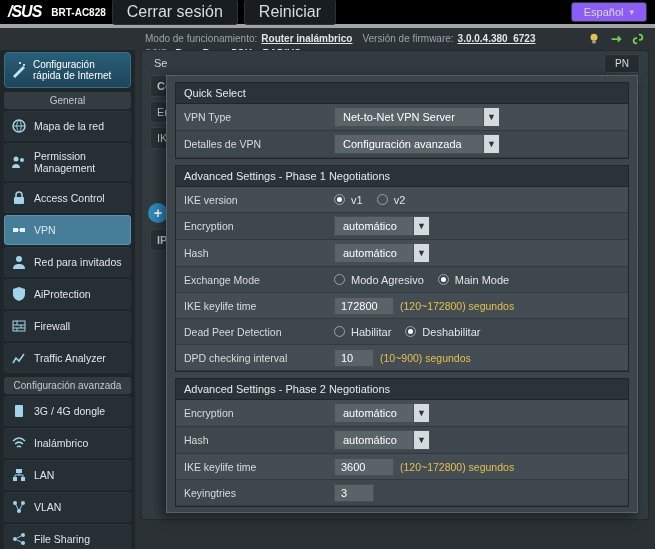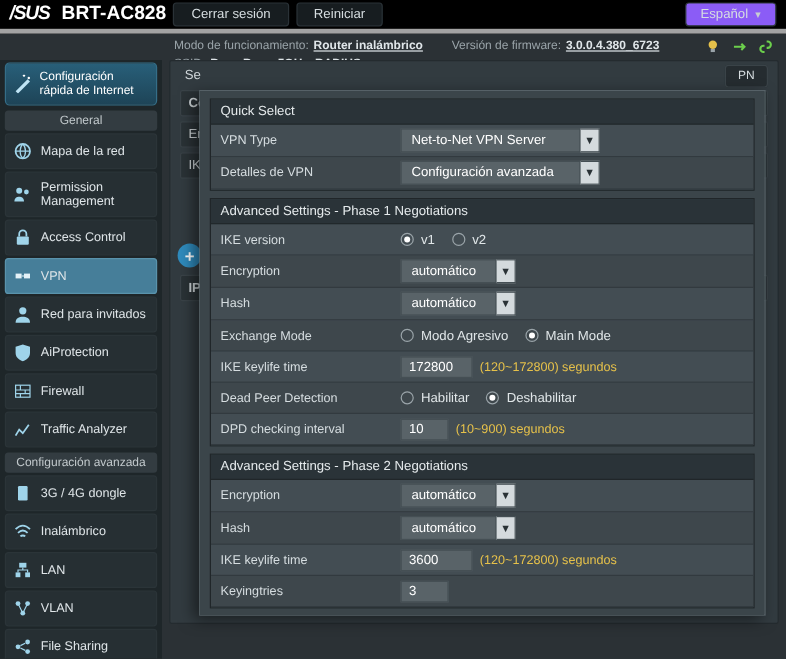--- a/index.html
+++ b/index.html
@@ -17,22 +17,22 @@
     --divider:#4c565c;
     --btn-dark:#171d20;
     --active-nav:#467e99;
     --arrow:#c7ced1;
   }
   *{box-sizing:border-box;font-family:Arial,Helvetica,sans-serif;}
   body{margin:0;background:var(--bg);color:var(--text);font-size:11px;width:655px;height:549px;overflow:hidden;position:relative;}
   
   .header{display:flex;align-items:center;background:#000;height:28px;padding:0 8px;border-bottom:4px solid #a3a3a3;gap:6px;}
   .logo{font-family:Arial;font-weight:900;font-style:italic;font-size:16px;color:#fff;letter-spacing:-1px;}
-  .model{color:#fff;font-weight:bold;font-size:16px;margin-left:4px;}
-  .hdr-btn{background:var(--btn-dark);color:#d6dde0;border:1px solid #2a3237;border-radius:3px;padding:3px 14px;font-size:11px;cursor:pointer;}
+  .model{color:#fff;font-weight:bold;font-size:10px;margin-left:4px;}
+  .hdr-btn{background:var(--btn-dark);color:#d6dde0;border:1px solid #2a3237;border-radius:3px;padding:3px 14px;font-size:16px;cursor:pointer;}
   .hdr-spacer{flex:1;}
   .lang-btn{background:#8b5cf6;color:#d6dde0;border:1px solid #2e373c;border-radius:3px;padding:3px 12px;font-size:11px;display:flex;align-items:center;gap:6px;cursor:pointer;}
   .lang-btn::after{content:"▾";font-size:9px;color:var(--arrow);}
   
   .subheader{display:flex;align-items:center;padding:4px 10px 4px 145px;font-size:10px;color:var(--text-dim);gap:4px;}
   .subheader b{color:#e0e6e9;text-decoration:underline;}
   .status-icons{margin-left:auto;display:flex;gap:8px;}
   .sic{width:14px;height:12px;display:inline-block;}
   
   .layout{display:flex;position:absolute;top:50px;left:0;right:0;bottom:0;}
@@ -80,21 +80,21 @@
   <button class="hdr-btn">Reiniciar</button>
   <span class="hdr-spacer"></span>
   <div class="lang-btn">
       <span>Español</span>
     </div>
 </div>
 
 <div class="subheader">
   <span>Modo de funcionamiento:</span>
   <b>Router  inalámbrico</b>
-  <span style="margin-left:20px">Versión de firmware:</span>
+  <span style="margin-left:6px">Versión de firmware:</span>
   <b>3.0.0.4.380_6723</b>
   <div class="status-icons">
     <span class="sic"><svg viewBox="0 0 16 16">
           <circle cx="8" cy="6" r="4" fill="#e6c14a"></circle>
           <rect x="6" y="10" width="4" height="3" fill="#9aa4a9"></rect>
         </svg></span>
     <span class="sic"><svg viewBox="0 0 16 16">
           <path d="M3 8h10M10 5l3 3-3 3" stroke="#6cd04c" stroke-width="2" fill="none"></path>
         </svg></span>
     <span class="sic"><svg viewBox="0 0 16 16">

